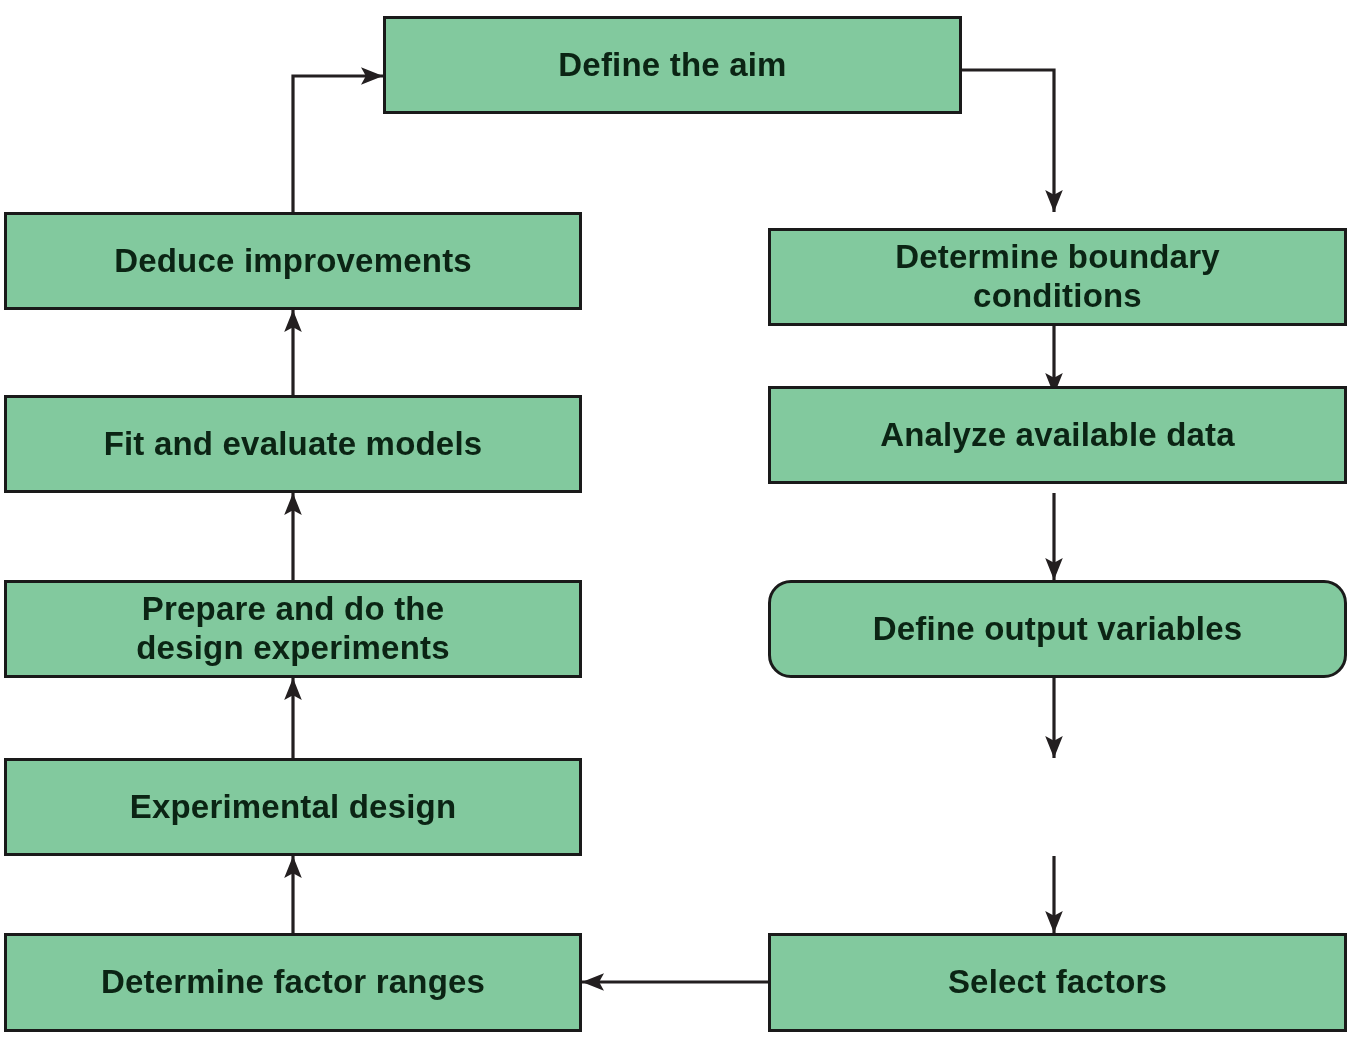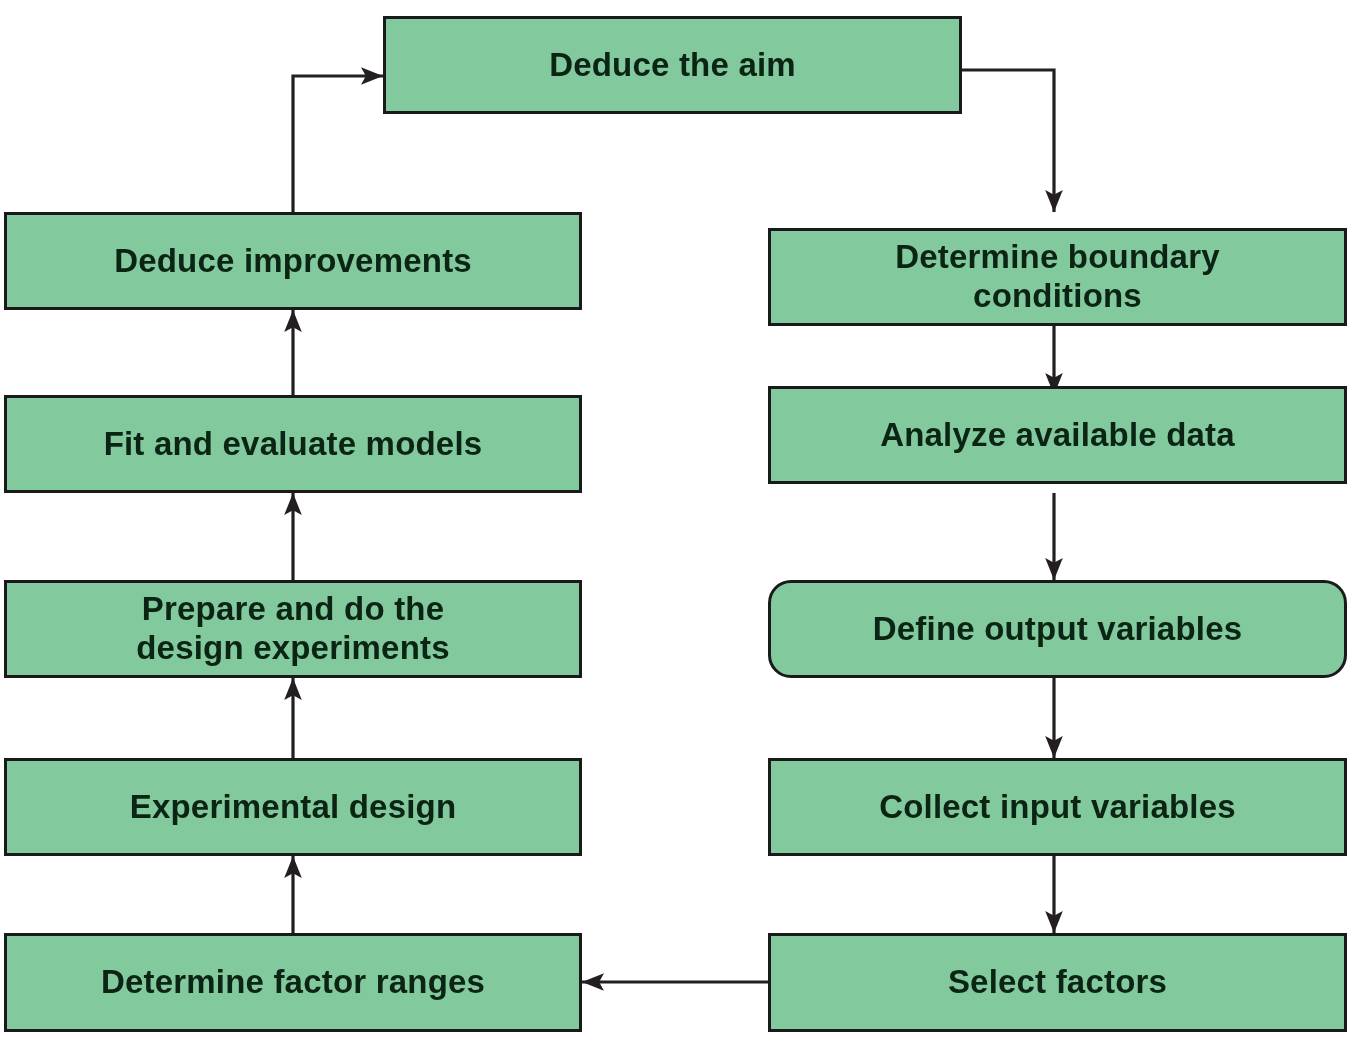--- a/index.html
+++ b/index.html
@@ -71,39 +71,36 @@
     <path d="M1054,856 L1054,933" fill="none" stroke="#231f20" stroke-width="3.2" marker-end="url(#arrowhead)"></path>
     <path d="M768,982 L582,982" fill="none" stroke="#231f20" stroke-width="3.2" marker-end="url(#arrowhead)"></path>
     <path d="M293,933 L293,856" fill="none" stroke="#231f20" stroke-width="3.2" marker-end="url(#arrowhead)"></path>
     <path d="M293,758 L293,678" fill="none" stroke="#231f20" stroke-width="3.2" marker-end="url(#arrowhead)"></path>
     <path d="M293,580 L293,493" fill="none" stroke="#231f20" stroke-width="3.2" marker-end="url(#arrowhead)"></path>
     <path d="M293,395 L293,310" fill="none" stroke="#231f20" stroke-width="3.2" marker-end="url(#arrowhead)"></path>
     <path d="M293,212 L293,76 L383,76" fill="none" stroke="#231f20" stroke-width="3.2" marker-end="url(#arrowhead)"></path>
   </svg>
 
   <div class="node n0">
-    <span class="node-label">Deduce the aim</span>
+    <span class="node-label">Define the aim</span>
   </div>
 
   <div class="node n1">
     <span class="node-label">Determine boundary
 conditions</span>
   </div>
 
   <div class="node n2">
     <span class="node-label">Analyze available data</span>
   </div>
 
   <div class="node n3">
     <span class="node-label">Define output variables</span>
   </div>
 
-  <div class="node n4">
-    <span class="node-label">Collect input variables</span>
-  </div>
 
   <div class="node n5">
     <span class="node-label">Select factors</span>
   </div>
 
   <div class="node n6">
     <span class="node-label">Determine factor ranges</span>
   </div>
 
   <div class="node n7">

